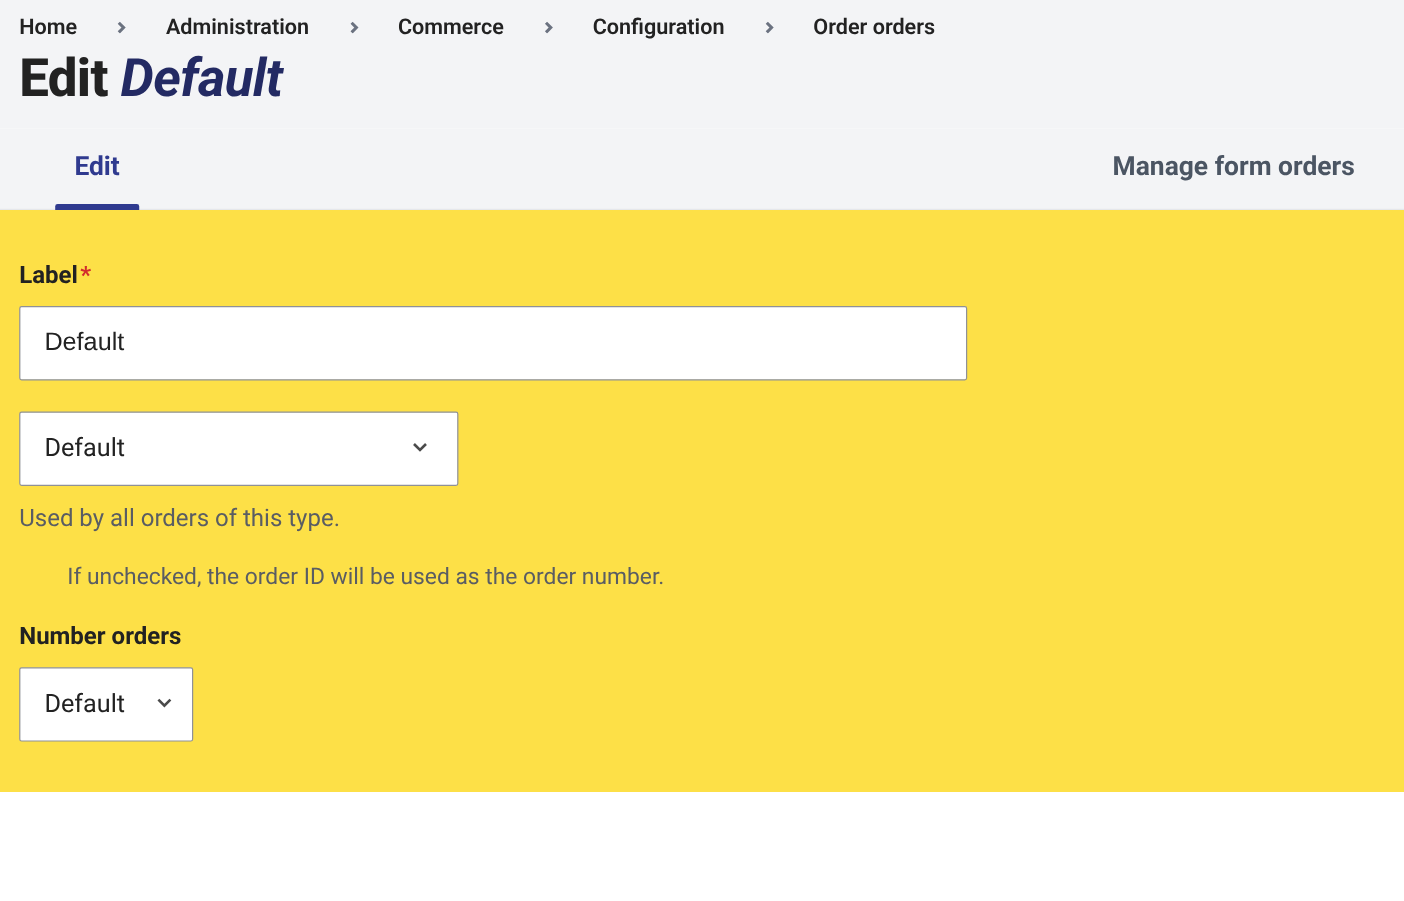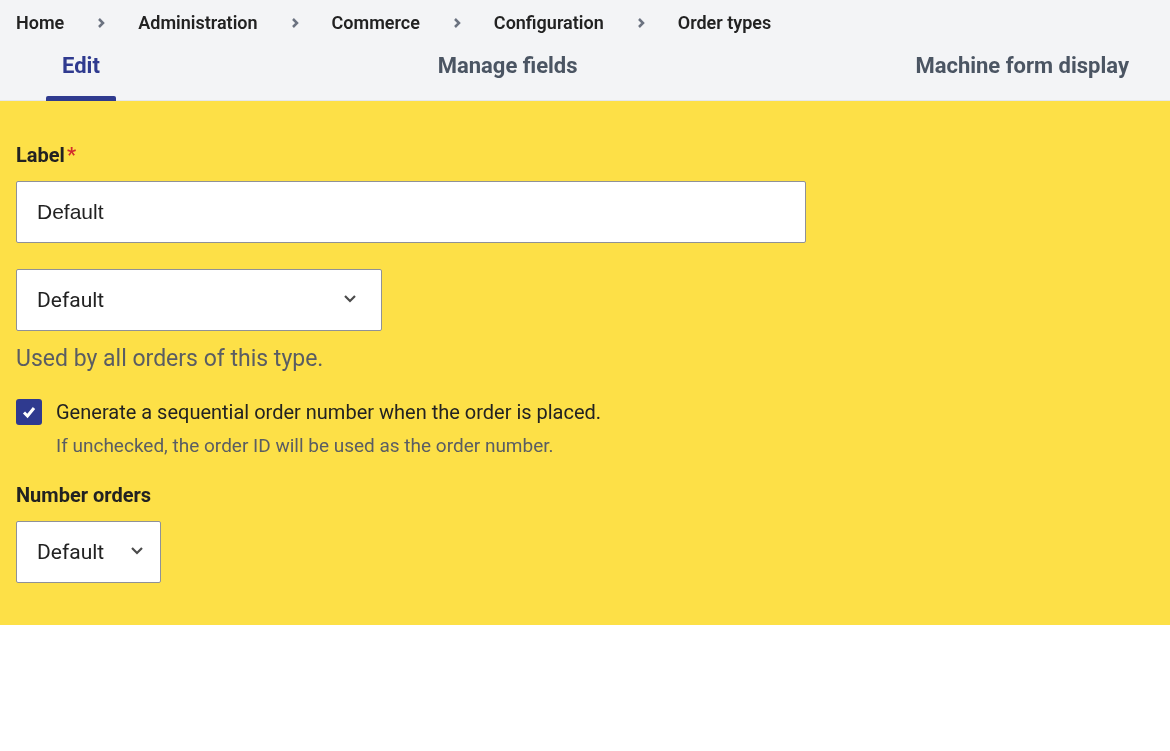--- a/index.html
+++ b/index.html
@@ -171,21 +171,21 @@
       transform: translateY(-50%);
     }
     .select-caret svg {
       width: 16px;
       height: 16px;
       stroke: #4b4b4b;
       stroke-width: 2.2;
       fill: none;
     }
     .description {
-      font-size: 23px;
+      font-size: 20px;
       color: #5a5d63;
       margin-top: 14px;
     }
     .checkbox-row {
       display: flex;
       align-items: flex-start;
       gap: 14px;
     }
     .checkbox {
       width: 26px;
@@ -241,29 +241,31 @@
       <svg viewBox="0 0 10 10">
           <polyline points="3,1 7,5 3,9"></polyline>
         </svg>
     </span>
     <a>Configuration</a>
     <span class="chevron-icon">
       <svg viewBox="0 0 10 10">
           <polyline points="3,1 7,5 3,9"></polyline>
         </svg>
     </span>
-    <a>Order types</a>
+    <a>Order orders</a>
   </nav>
 
+  <h1 class="page-title">
+    <span class="regular">Edit </span><span class="italic">Default</span>
+  </h1>
 </div>
 
 <div class="tabs">
   <div class="tab active">Edit</div>
-  <div class="tab">Manage fields</div>
-  <div class="tab">Machine form display</div>
+  <div class="tab">Manage form orders</div>
 </div>
 
 <div class="form-region">
 
   <div class="form-item">
     <label class="form-label">
       <span>Label</span><span class="required-mark">*</span>
     </label>
     <div class="label-row">
       <input type="text" class="text-input" value="Default" style="">
@@ -276,28 +278,20 @@
       <span class="select-caret workflow-caret">
         <svg viewBox="0 0 16 16">
             <polyline points="3,6 8,11 13,6"></polyline>
           </svg>
       </span>
     </div>
     <div class="description">Used by all orders of this type.</div>
   </div>
 
   <div class="form-item">
-    <div class="checkbox-row">
-      <span class="checkbox">
-        <svg viewBox="0 0 16 16">
-            <polyline points="3,8.5 6.5,12 13,4"></polyline>
-          </svg>
-      </span>
-      <label class="checkbox-label">Generate a sequential order number when the order is placed.</label>
-    </div>
     <div class="checkbox-desc">If unchecked, the order ID will be used as the order number.</div>
   </div>
 
   <div class="form-item">
     <label class="form-label">Number orders</label>
     <div class="select-wrap">
       <div class="select-input select-pattern">Default</div>
       <span class="select-caret pattern-caret">
         <svg viewBox="0 0 16 16">
             <polyline points="3,6 8,11 13,6"></polyline>

